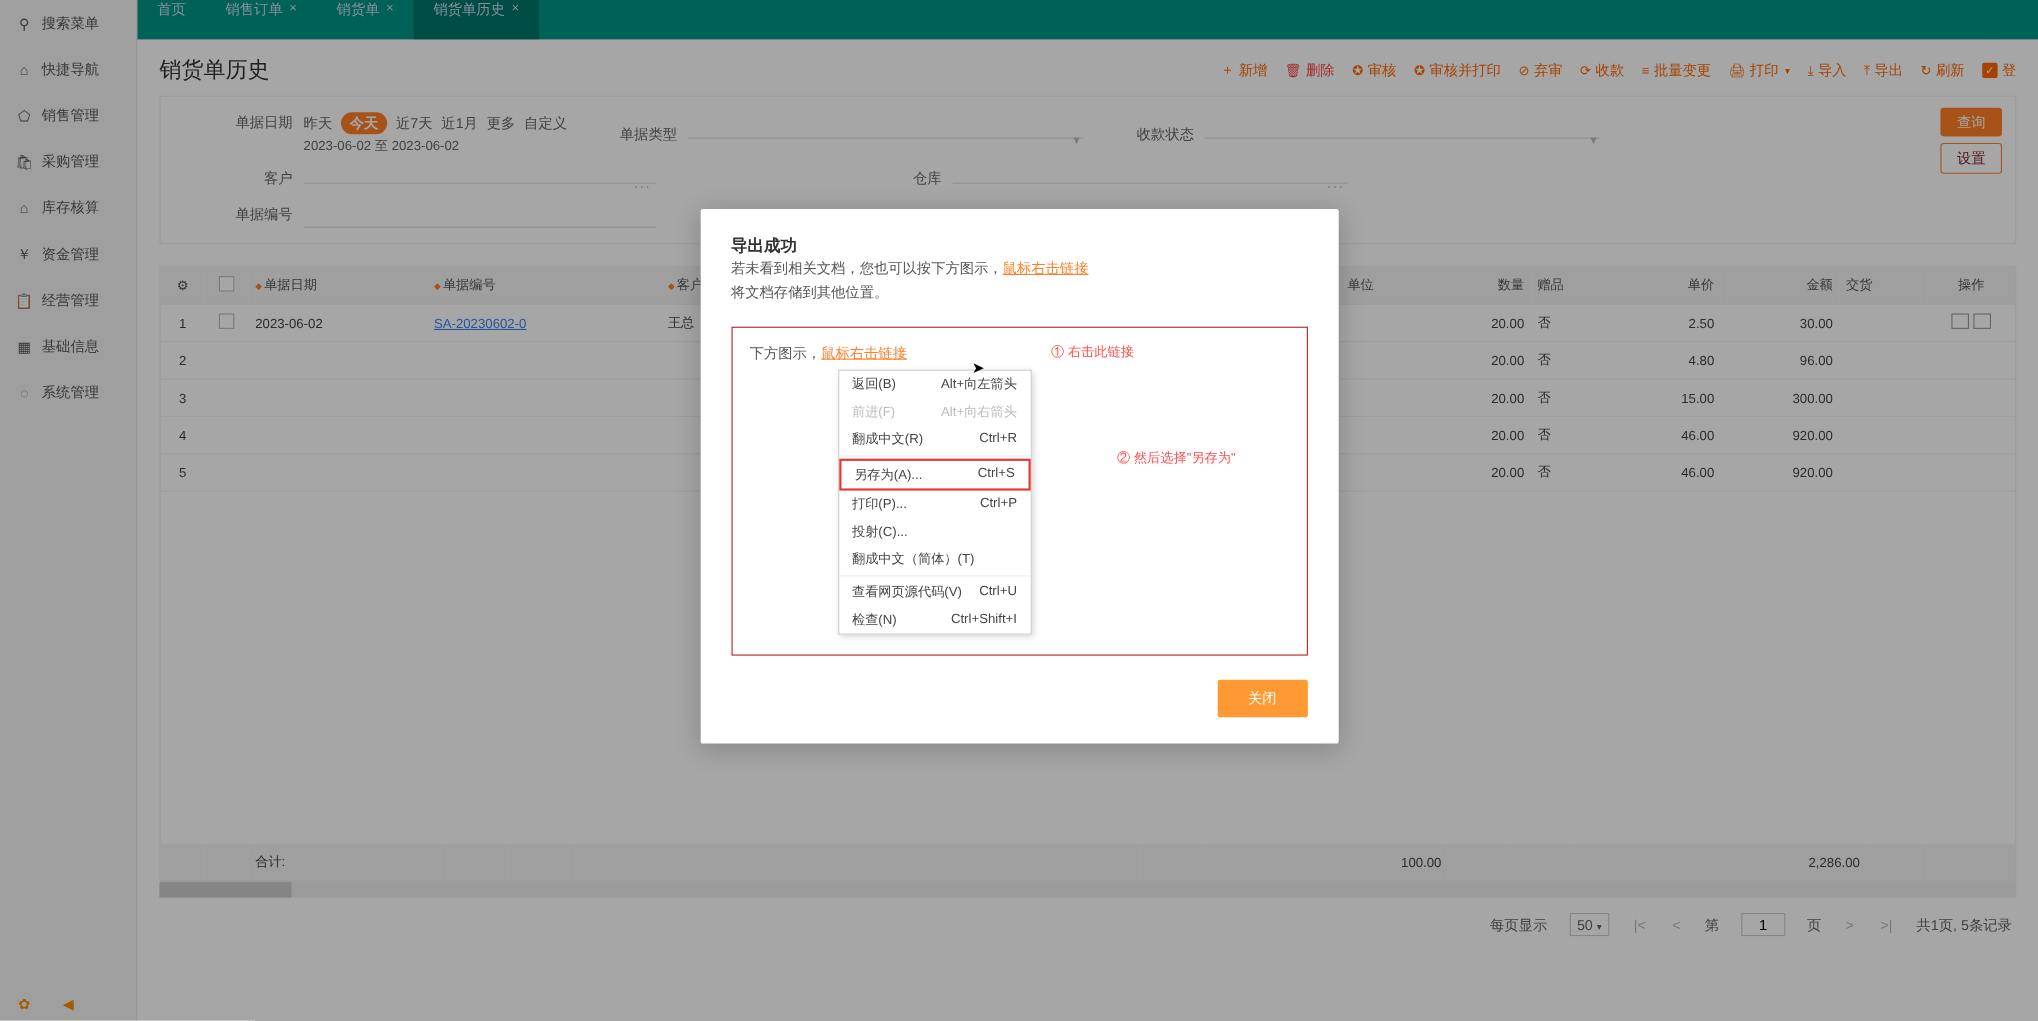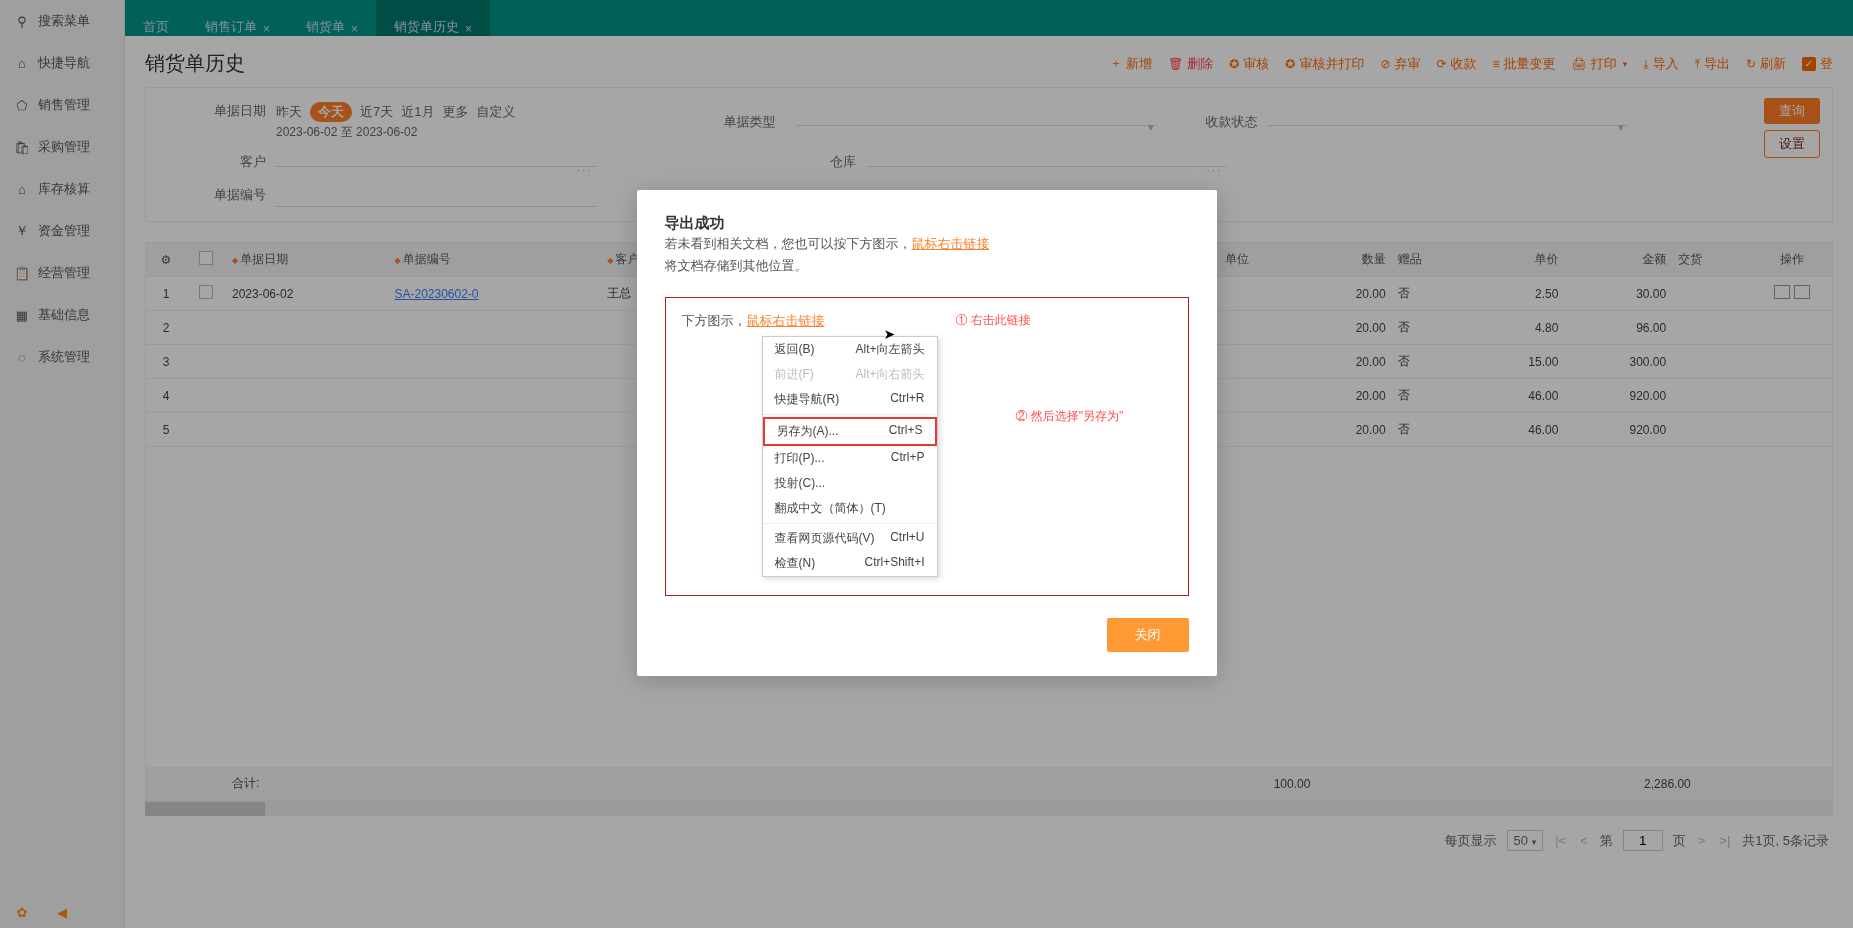--- a/index.html
+++ b/index.html
@@ -3,21 +3,21 @@
 <meta charset="utf-8">
 <style>
 * { margin: 0; padding: 0; box-sizing: border-box; }
 body { font-family: "Microsoft YaHei", -apple-system, sans-serif; font-size: 13px; color: #333; background: #fff; overflow: hidden; width: 1853px; height: 928px; position: relative; }
 .sidebar { position: absolute; left: 0; top: 0; width: 125px; height: 100%; background: #f5f5f5; border-right: 1px solid #e0e0e0; }
 .sidebar-item { display: flex; align-items: center; padding: 12px 14px; color: #555; cursor: pointer; }
 .sidebar-icon { width: 16px; height: 16px; margin-right: 8px; display: inline-flex; align-items: center; justify-content: center; }
 .sidebar-footer { position: absolute; bottom: 0; left: 0; width: 100%; display: flex; padding: 8px 14px; }
 .sidebar-footer .sidebar-icon { color: #ff8c00; margin-right: 24px; cursor:pointer; }
 .topbar { position: absolute; left: 125px; top: 0; right: 0; height: 36px; background: #009688; display: flex; align-items: stretch; }
-.tab { display: flex; align-items: flex-end; padding: 0 18px; color: #cde; font-size: 13px; cursor: pointer; position: relative; }
+.tab { display: flex; align-items: flex-start; padding: 0 18px; color: #cde; font-size: 13px; cursor: pointer; position: relative; }
 .tab.active { background: #00776b; }
 .tab-close { margin-left: 6px; font-size: 12px; }
 .content { position: absolute; left: 125px; top: 36px; right: 0; bottom: 0; background: #fff; overflow: hidden; }
 .page-header { display: flex; align-items: center; justify-content: space-between; padding: 14px 20px 10px 20px; }
 .page-title { font-size: 20px; color: #333; }
 .toolbar { display: flex; gap: 16px; align-items: center; }
 .tool-btn { display: inline-flex; align-items: center; gap: 4px; color: #ff6600; font-size: 13px; cursor: pointer; }
 .tool-btn.del { color: #ff4444; }
 .tool-btn .ico { font-size: 12px; }
 .tool-btn.last .check { color:#fff; background:#ff6600; width:14px; height:14px; display:inline-flex; align-items:center; justify-content:center; border-radius:2px; font-size:10px;}
@@ -41,21 +41,21 @@
 .tbl th { background: #f5f5f5; padding: 8px 6px; color: #555; text-align: left; border-bottom: 1px solid #eee; font-weight: normal; white-space: nowrap; font-size:12px;}
 .tbl th.sort::before { content:"◆"; color:#ff7f27; font-size:8px; margin-right:2px;}
 .tbl td { padding: 8px 6px; border-bottom: 1px solid #f0f0f0; color: #444; font-size:12px;}
 .tbl .right { text-align: right; }
 .tbl .center { text-align: center; }
 .tbl a { color: #3b82f6; text-decoration: underline; }
 .op-icon { display:inline-block; width:16px; height:14px; border:1px solid #999; margin:0 2px; cursor:pointer;}
 .sum-row { background:#f5f5f5; font-weight: normal;}
 .hscroll { background:#eee; height:14px; margin:0 20px; position: relative; }
 .hscroll-thumb { position:absolute; left:0; width:120px; height:100%; background:#ccc; }
-.pagination { display: flex; align-items: center; justify-content: flex-end; gap: 10px; padding: 14px 24px; color: #666; }
+.pagination { display: flex; align-items: center; justify-content: flex-end; gap: 20px; padding: 14px 24px; color: #666; }
 .pag-input { width: 40px; border:1px solid #ccc; padding:2px 4px; text-align:center;}
 .pag-sel { border:1px solid #ccc; padding:2px 6px; position:relative;}
 .pag-nav { color:#bbb; cursor:pointer; padding:0 2px;}
 .checkbox { width:14px; height:14px; border:1px solid #bbb; display:inline-block; background:#fff;}
 
 .overlay { position: absolute; inset: 0; background: rgba(0,0,0,0.35); z-index: 100; }
 .modal { position: absolute; left: 50%; top: 190px; transform: translateX(-50%); width: 580px; background: #fff; border-radius: 2px; box-shadow: 0 4px 24px rgba(0,0,0,0.2); padding: 24px 28px; }
 .modal h3 { font-size: 15px; font-weight: bold; }
 .modal p { font-size: 13px; color: #555; line-height: 1.7; }
 .modal p .link { color: #ff7f27; text-decoration: underline; }
@@ -206,21 +206,21 @@
             <span class="date-tag">昨天</span>
             <span class="date-tag active">今天</span>
             <span class="date-tag">近7天</span>
             <span class="date-tag">近1月</span>
             <span class="date-tag">更多</span>
             <span class="date-tag">自定义</span>
           </div>
           <div class="date-range">2023-06-02 至 2023-06-02</div>
         </div>
       </div>
-      <div class="filter-group" style="margin-left:160px;gap:12px;">
+      <div class="filter-group" style="">
         <div class="filter-label">单据类型</div>
         <div class="filter-select">
             <span class="chevron-down">▾</span>
           </div>
       </div>
       <div class="filter-group">
         <div class="filter-label">收款状态</div>
         <div class="filter-select">
             <span class="chevron-down">▾</span>
           </div>
@@ -400,21 +400,21 @@
       <div class="context-menu">
         <div class="mi">
             <span>返回(B)</span>
             <span>Alt+向左箭头</span>
           </div>
         <div class="mi disabled">
             <span>前进(F)</span>
             <span>Alt+向右箭头</span>
           </div>
         <div class="mi">
-            <span>快捷导航(R)</span>
+            <span>翻成中文(R)</span>
             <span>Ctrl+R</span>
           </div>
         <div class="sep"></div>
         <div class="mi hi">
             <span>另存为(A)...</span>
             <span>Ctrl+S</span>
           </div>
         <div class="mi">
             <span>打印(P)...</span>
             <span>Ctrl+P</span>

